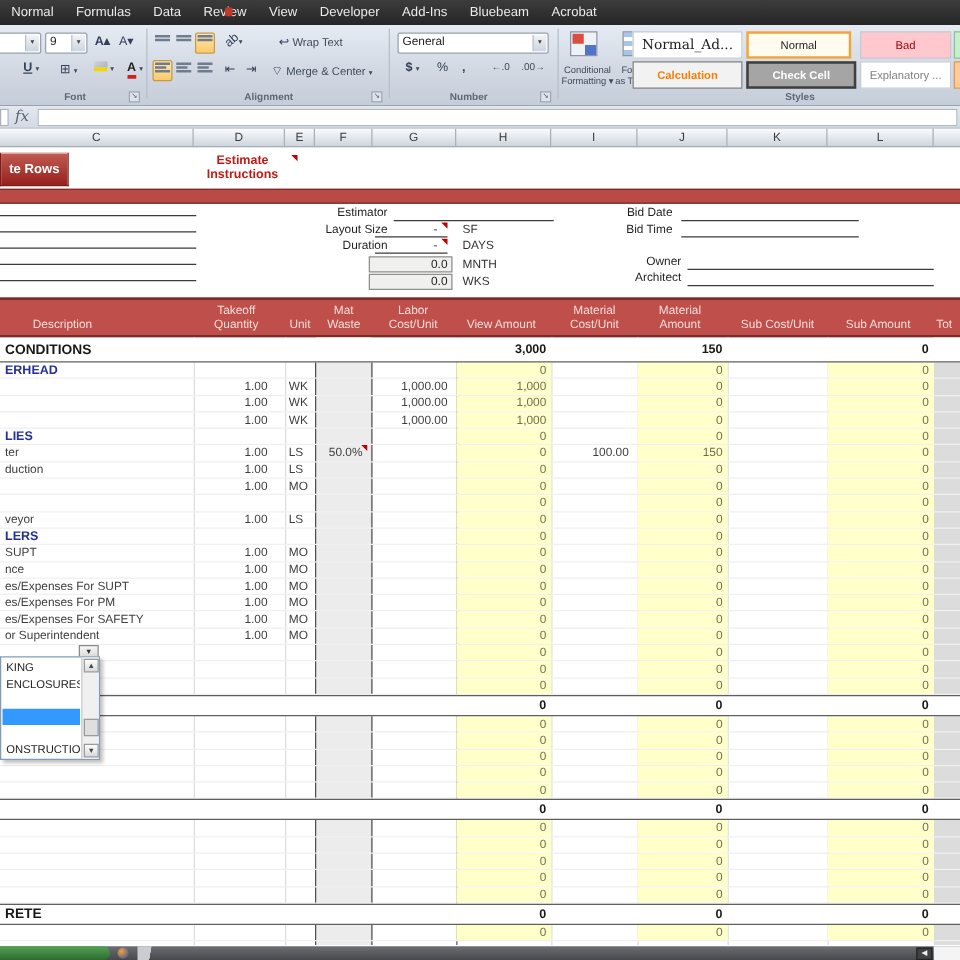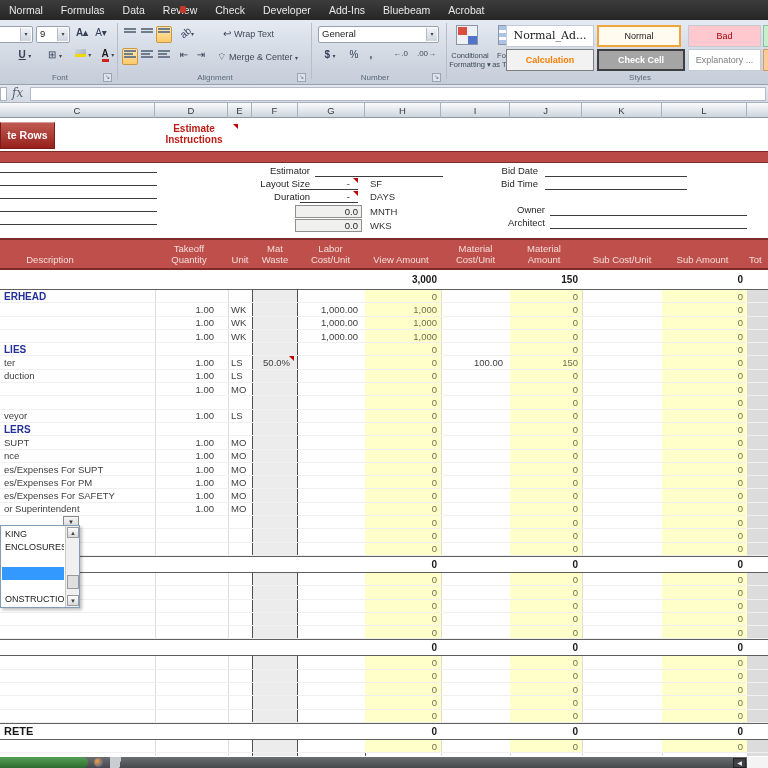--- a/index.html
+++ b/index.html
@@ -9,21 +9,21 @@
 
   
   #tabbar { left:0; top:0; width:768px; height:20px; background:linear-gradient(#3c3c3c,#262626); }
   .tab { display:inline-block; padding:0 9px; line-height:20px; font-size:10.5px; color:#e9e9e9; cursor:default; }
   #recdot { left:180px; top:6px; width:6px; height:7px; background:#c0392b; border-radius:1px; }
 
   
   #ribbon { left:0; top:20px; width:768px; height:65px;
     background:linear-gradient(#e6ebf3,#d2d9e3 55%, #c5cdd9); border-bottom:1px solid #98a1ad; }
   .gsep { position:absolute; top:3px; height:56px; width:1px; background:#b6bec9; }
-  .glabel { position:absolute; bottom:2px; font-size:8px; color:#5d6878; text-align:center; }
+  .glabel { position:absolute; bottom:2px; font-size:8px; color:#5d6878; text-align:center;font-weight:bold; }
   .launch { position:absolute; bottom:2px; width:9px; height:9px; border:1px solid #9aa4b2; background:#dde3ec;
     font-size:6px; line-height:7px; color:#56606e; text-align:center; }
   .rbtn { position:absolute; border:1px solid transparent; border-radius:2px; font-size:9px; color:#3f4a5a;
     text-align:center; }
   .hl { background:linear-gradient(#ffe8b0,#fcc968); border:1px solid #c99840; border-radius:2px; }
   .combo { position:absolute; background:#fff; border:1px solid #98a1ad; border-radius:2px; font-size:9.5px;
     color:#222; padding:1px 3px; text-align:left; }
   .combo .arr { position:absolute; right:1px; top:1px; bottom:1px; width:11px; background:linear-gradient(#f2f5f9,#cdd4de);
     border-left:1px solid #b4bcc7; font-size:6px; color:#444; text-align:center; line-height:13px; }
   .bars i { display:block; height:2px; background:#6f7c8e; margin:1px 1px 0 1px; }
@@ -124,21 +124,21 @@
   #tbicon { left:94px; top:1px; width:9px; height:9px; border-radius:50%;
     background:radial-gradient(circle at 35% 35%, #f0a040, #2a4ea0); cursor:pointer; }
   #tbslash { left:110px; top:0; width:26px; height:11px; background:linear-gradient(100deg,#c9ccd0 40%,transparent 41%); }
   #sbleft { left:733px; top:1px; width:13px; height:10px; background:#3f4144; border:1px solid #222;
     color:#eee; font-size:6px; text-align:center; line-height:9px; cursor:pointer; }
   #sbwhite { left:747px; top:0; width:21px; height:11px; background:#f4f4f4; }
 </style>
 </head>
 <body>
 
-<div id="tabbar" class="abs"><span class="tab">Normal</span><span class="tab">Formulas</span><span class="tab">Data</span><span class="tab">Review</span><span class="tab">Check</span><span class="tab">Developer</span><span class="tab">Add-Ins</span><span class="tab">Bluebeam</span><span class="tab">Acrobat</span></div>
+<div id="tabbar" class="abs"><span class="tab">Normal</span><span class="tab">Formulas</span><span class="tab">Data</span><span class="tab">Review</span><span class="tab">View</span><span class="tab">Developer</span><span class="tab">Add-Ins</span><span class="tab">Bluebeam</span><span class="tab">Acrobat</span></div>
 <div id="recdot" class="abs"></div>
 
 <div id="ribbon" class="abs">
   <div class="gsep" style="left:117px"></div>
   <div class="gsep" style="left:311px"></div>
   <div class="gsep" style="left:446px"></div>
 
   <div class="combo" style="left:-20px;top:6px;width:53px;height:17px">
       <span class="arr">▾</span>
     </div>
@@ -273,20 +273,21 @@
     <div id="stripM" class="strip"></div>
     <div class="vline" style="left:155px"></div>
     <div class="vline" style="left:228px"></div>
     <div class="vline vdark" style="left:365px"></div>
     <div class="vline" style="left:441px"></div>
     <div class="vline" style="left:510px"></div>
     <div class="vline" style="left:582px"></div>
     <div class="vline" style="left:662px"></div>
     <div id="rows">
         <div class="row sec first" style="height: 20px;">
+          <span class="cell c-d" style="left: 4px; width: 148px;">CONDITIONS</span>
           <span class="cell c-la cr" style="left: 365px; width: 76px;">3,000</span>
           <span class="cell c-ma cr" style="left: 510px; width: 72px;">150</span>
           <span class="cell c-sa cr" style="left: 662px; width: 85px;">0</span>
         </div>
         <div class="row" style="height: 13.3px; text-decoration: underline;">
           <span class="cell c-d subd" style="left: 4px; width: 148px;">ERHEAD</span>
           <span class="cell c-la cr yel" style="left: 365px; width: 76px;">0</span>
           <span class="cell c-ma cr yel" style="left: 510px; width: 72px;">0</span>
           <span class="cell c-sa cr yel" style="left: 662px; width: 85px;">0</span>
         </div>

